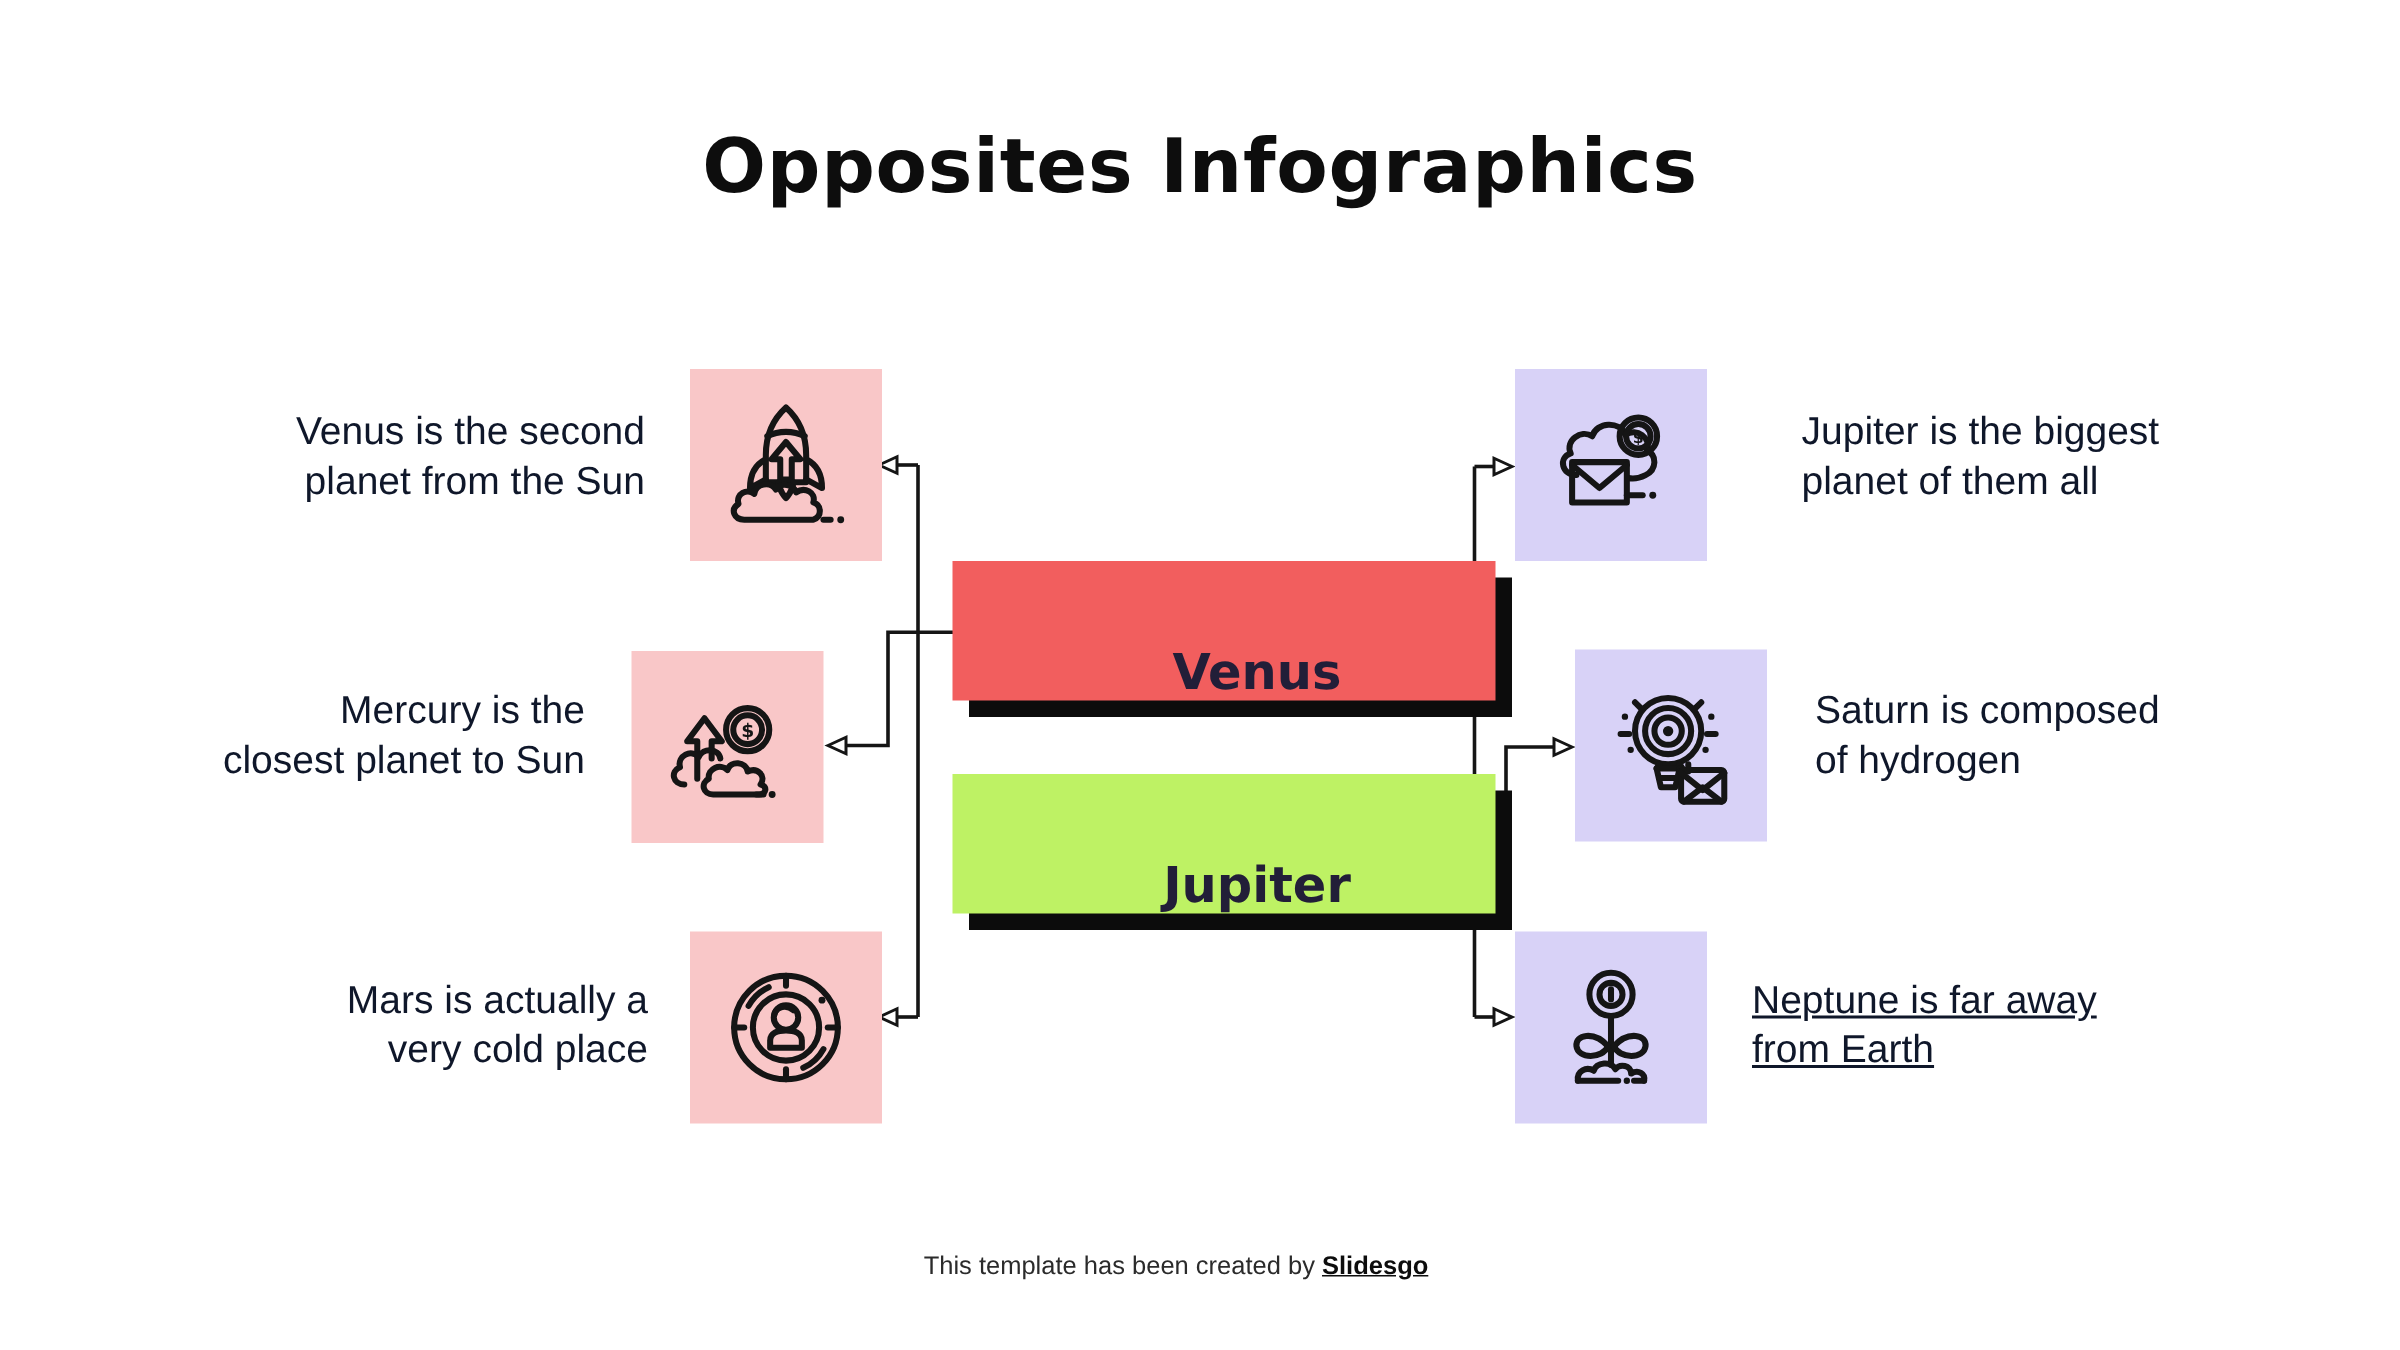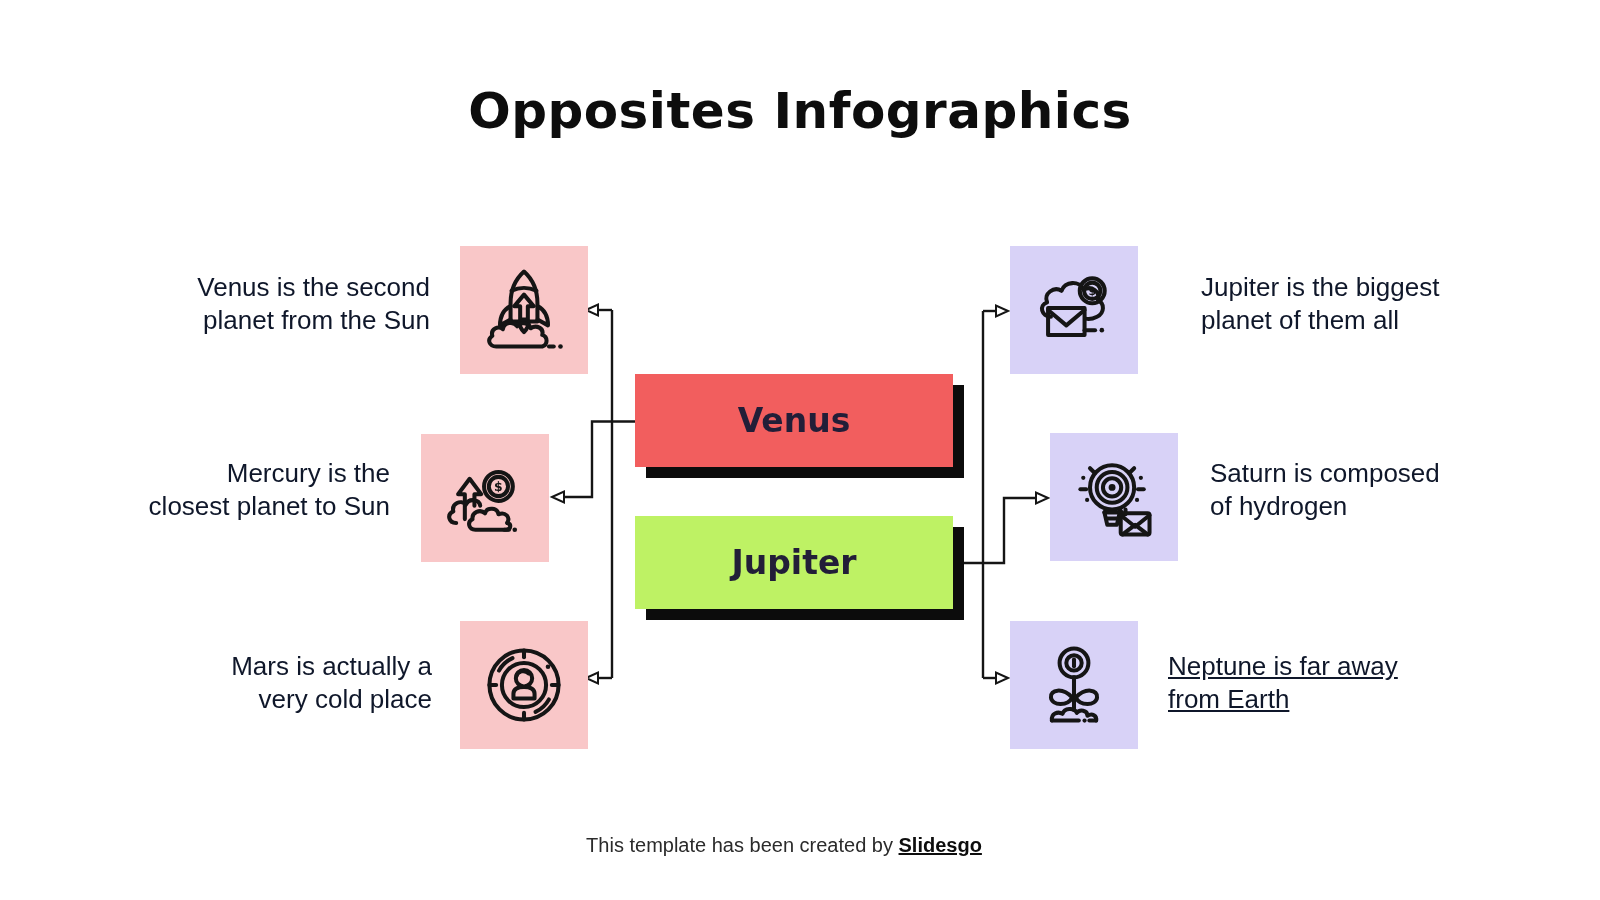--- a/index.html
+++ b/index.html
@@ -8,22 +8,23 @@
     font-family:"Liberation Sans",sans-serif;color:#1b1b1b;
   }
   .title{
     position:absolute;left:0;right:0;top:82px;margin:0;text-align:center;
     font-family:"DejaVu Sans","Liberation Sans",sans-serif;
     font-weight:bold;font-size:50px;letter-spacing:0.5px;color:#0d0d0d;
   }
   .connectors{position:absolute;left:0;top:0;pointer-events:none;}
   .center-box{
     position:absolute;left:635px;width:318px;height:93px;
-    display:flex;align-items:center;justify-content:center;
+    display:flex;align-items:flex-end;justify-content:center;
     box-shadow:11px 11px 0 #0c0c0c;
+    padding-left:44px;
   }
   .center-box.venus{top:374px;background:#f25e5e;}
   .center-box.jupiter{top:516px;background:#bef264;}
   .center-box span{
     font-family:"DejaVu Sans","Liberation Sans",sans-serif;
     font-weight:bold;font-size:33px;color:#221e38;
   }
   .tile{
     position:absolute;width:128px;height:128px;
     display:flex;align-items:center;justify-content:center;
@@ -40,21 +41,21 @@
   .desc.left{text-align:right;}
   .desc.right{text-align:left;}
   .d-l1{right:1170px;top:271px;}
   .d-l2{right:1210px;top:457px;}
   .d-l3{right:1168px;top:650px;}
   .d-r1{left:1185px;top:271px;margin-left:16px;}
   .d-r2{left:1210px;top:457px;}
   .d-r3{left:1168px;top:650px;text-decoration:underline;}
   .footer{
     position:absolute;left:0;right:32px;top:834px;text-align:center;
-    font-size:20px;color:#2b2b2b;
+    font-size:17px;color:#2b2b2b;
   }
   .footer a{color:#0d0d0d;font-weight:bold;text-decoration:underline;cursor:pointer;}
 </style>
 </head>
 <body>
 
 <div class="canvas">
 
   <h1 class="title">Opposites Infographics</h1>
 

